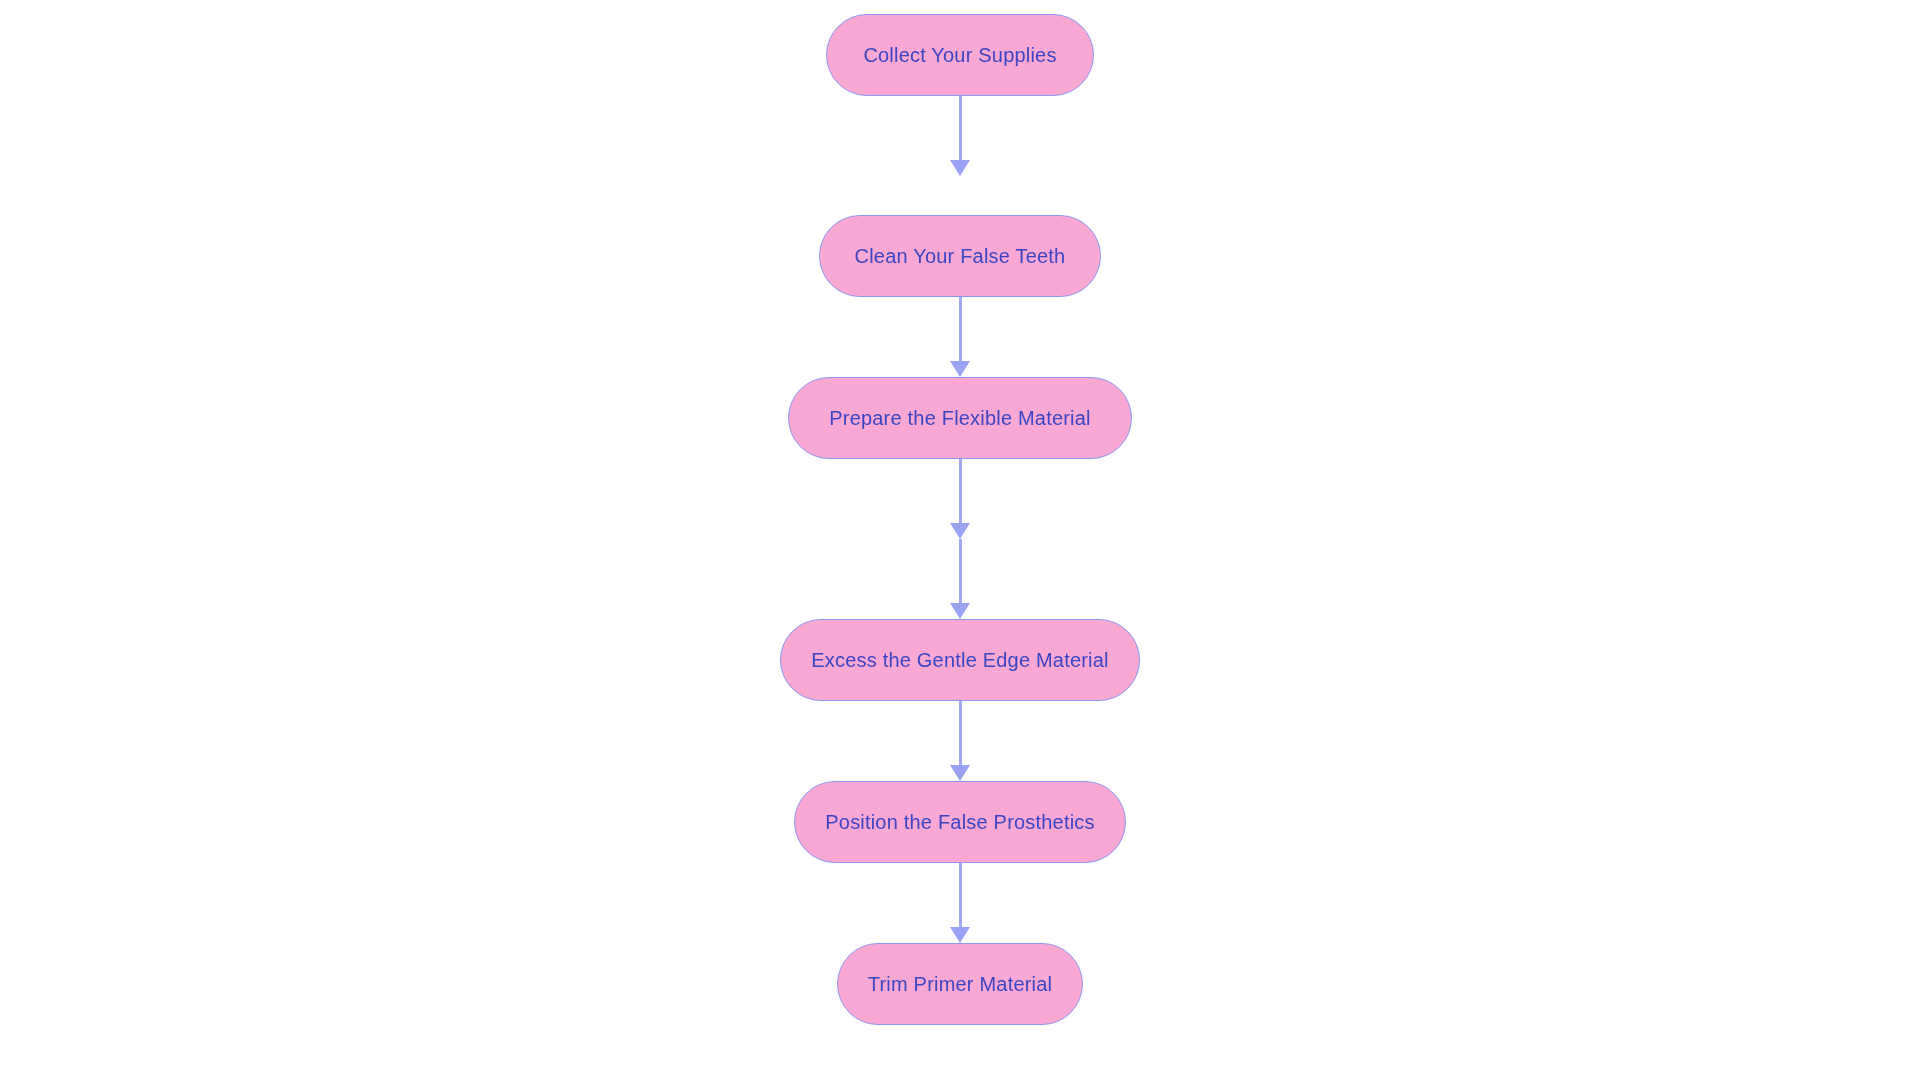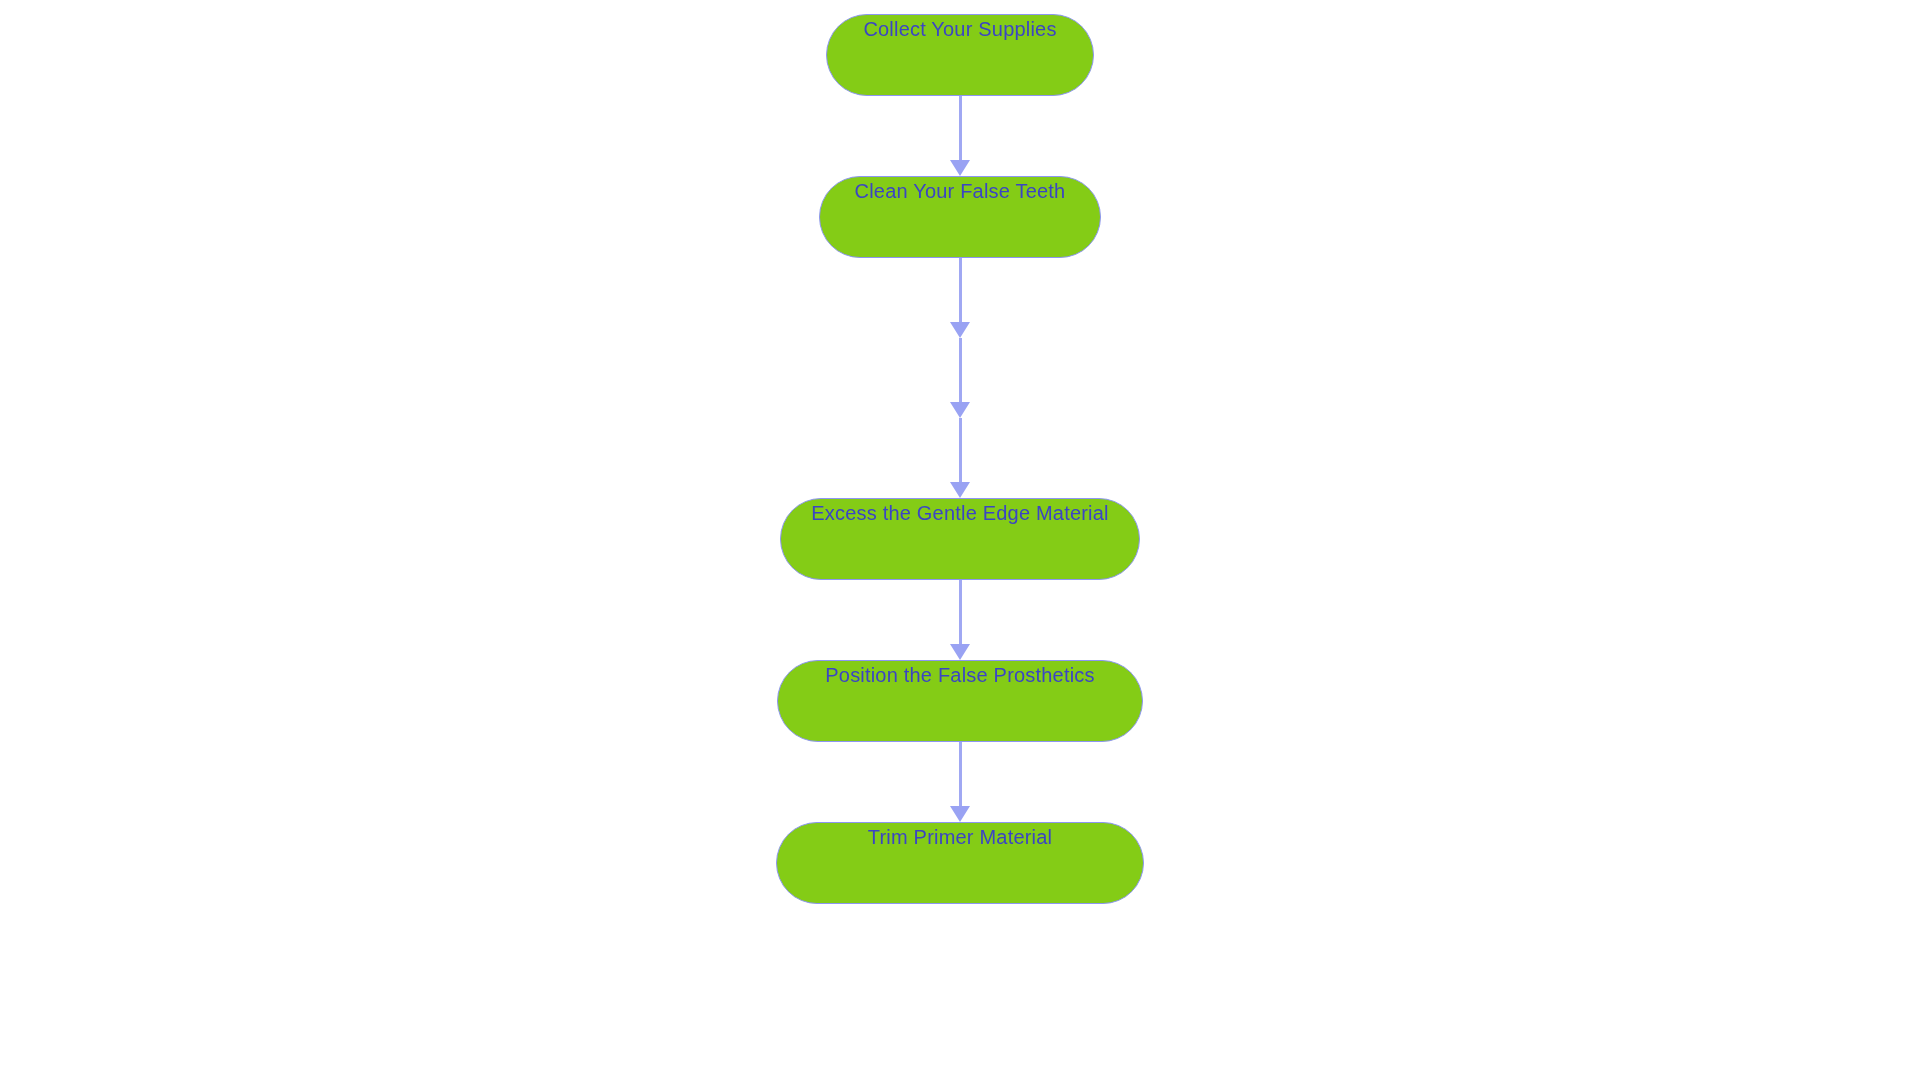--- a/index.html
+++ b/index.html
@@ -16,39 +16,39 @@
     height: 1083px;
     display: flex;
     flex-direction: column;
     align-items: center;
     padding-top: 14px;
     box-sizing: border-box;
   }
   .node {
     height: 82px;
     box-sizing: border-box;
-    background: #84cc16;
+    background: #f9a8d4;
     border: 1px solid #8d96f2;
     border-radius: 41px;
     display: flex;
-    align-items: flex-start;
+    align-items: center;
     justify-content: center;
     padding: 3px 30px;
     flex: 0 0 auto;
   }
   .node-label {
     color: #3b45c4;
     font-size: 20px;
     font-weight: 500;
     letter-spacing: 0.2px;
     white-space: nowrap;
   }
   
   .node:nth-of-type(1)  { min-width: 268px; }
-  .node:nth-of-type(3)  { min-width: 282px; }
+  .node:nth-of-type(3)  { min-width: 282px; margin-top: 39px; }
   .node:nth-of-type(5)  { min-width: 344px; }
   .node:nth-of-type(7)  { min-width: 208px; }
   .node:nth-of-type(9)  { min-width: 366px; }
   .node:nth-of-type(11) { min-width: 368px; }
   .node:nth-of-type(13) { min-width: 248px; }
   .connector {
     height: 80px;
     flex: 0 0 auto;
     display: flex;
     flex-direction: column;
@@ -83,20 +83,23 @@
 
   <div class="node">
     <span class="node-label">Clean Your False Teeth</span>
   </div>
 
   <div class="connector">
     <div class="connector-line"></div>
     <div class="arrowhead"></div>
   </div>
 
+  <div class="node">
+    <span class="node-label">Prepare the Flexible Material</span>
+  </div>
 
   <div class="connector">
     <div class="connector-line"></div>
     <div class="arrowhead"></div>
   </div>
 
 
   <div class="connector">
     <div class="connector-line"></div>
     <div class="arrowhead"></div>

